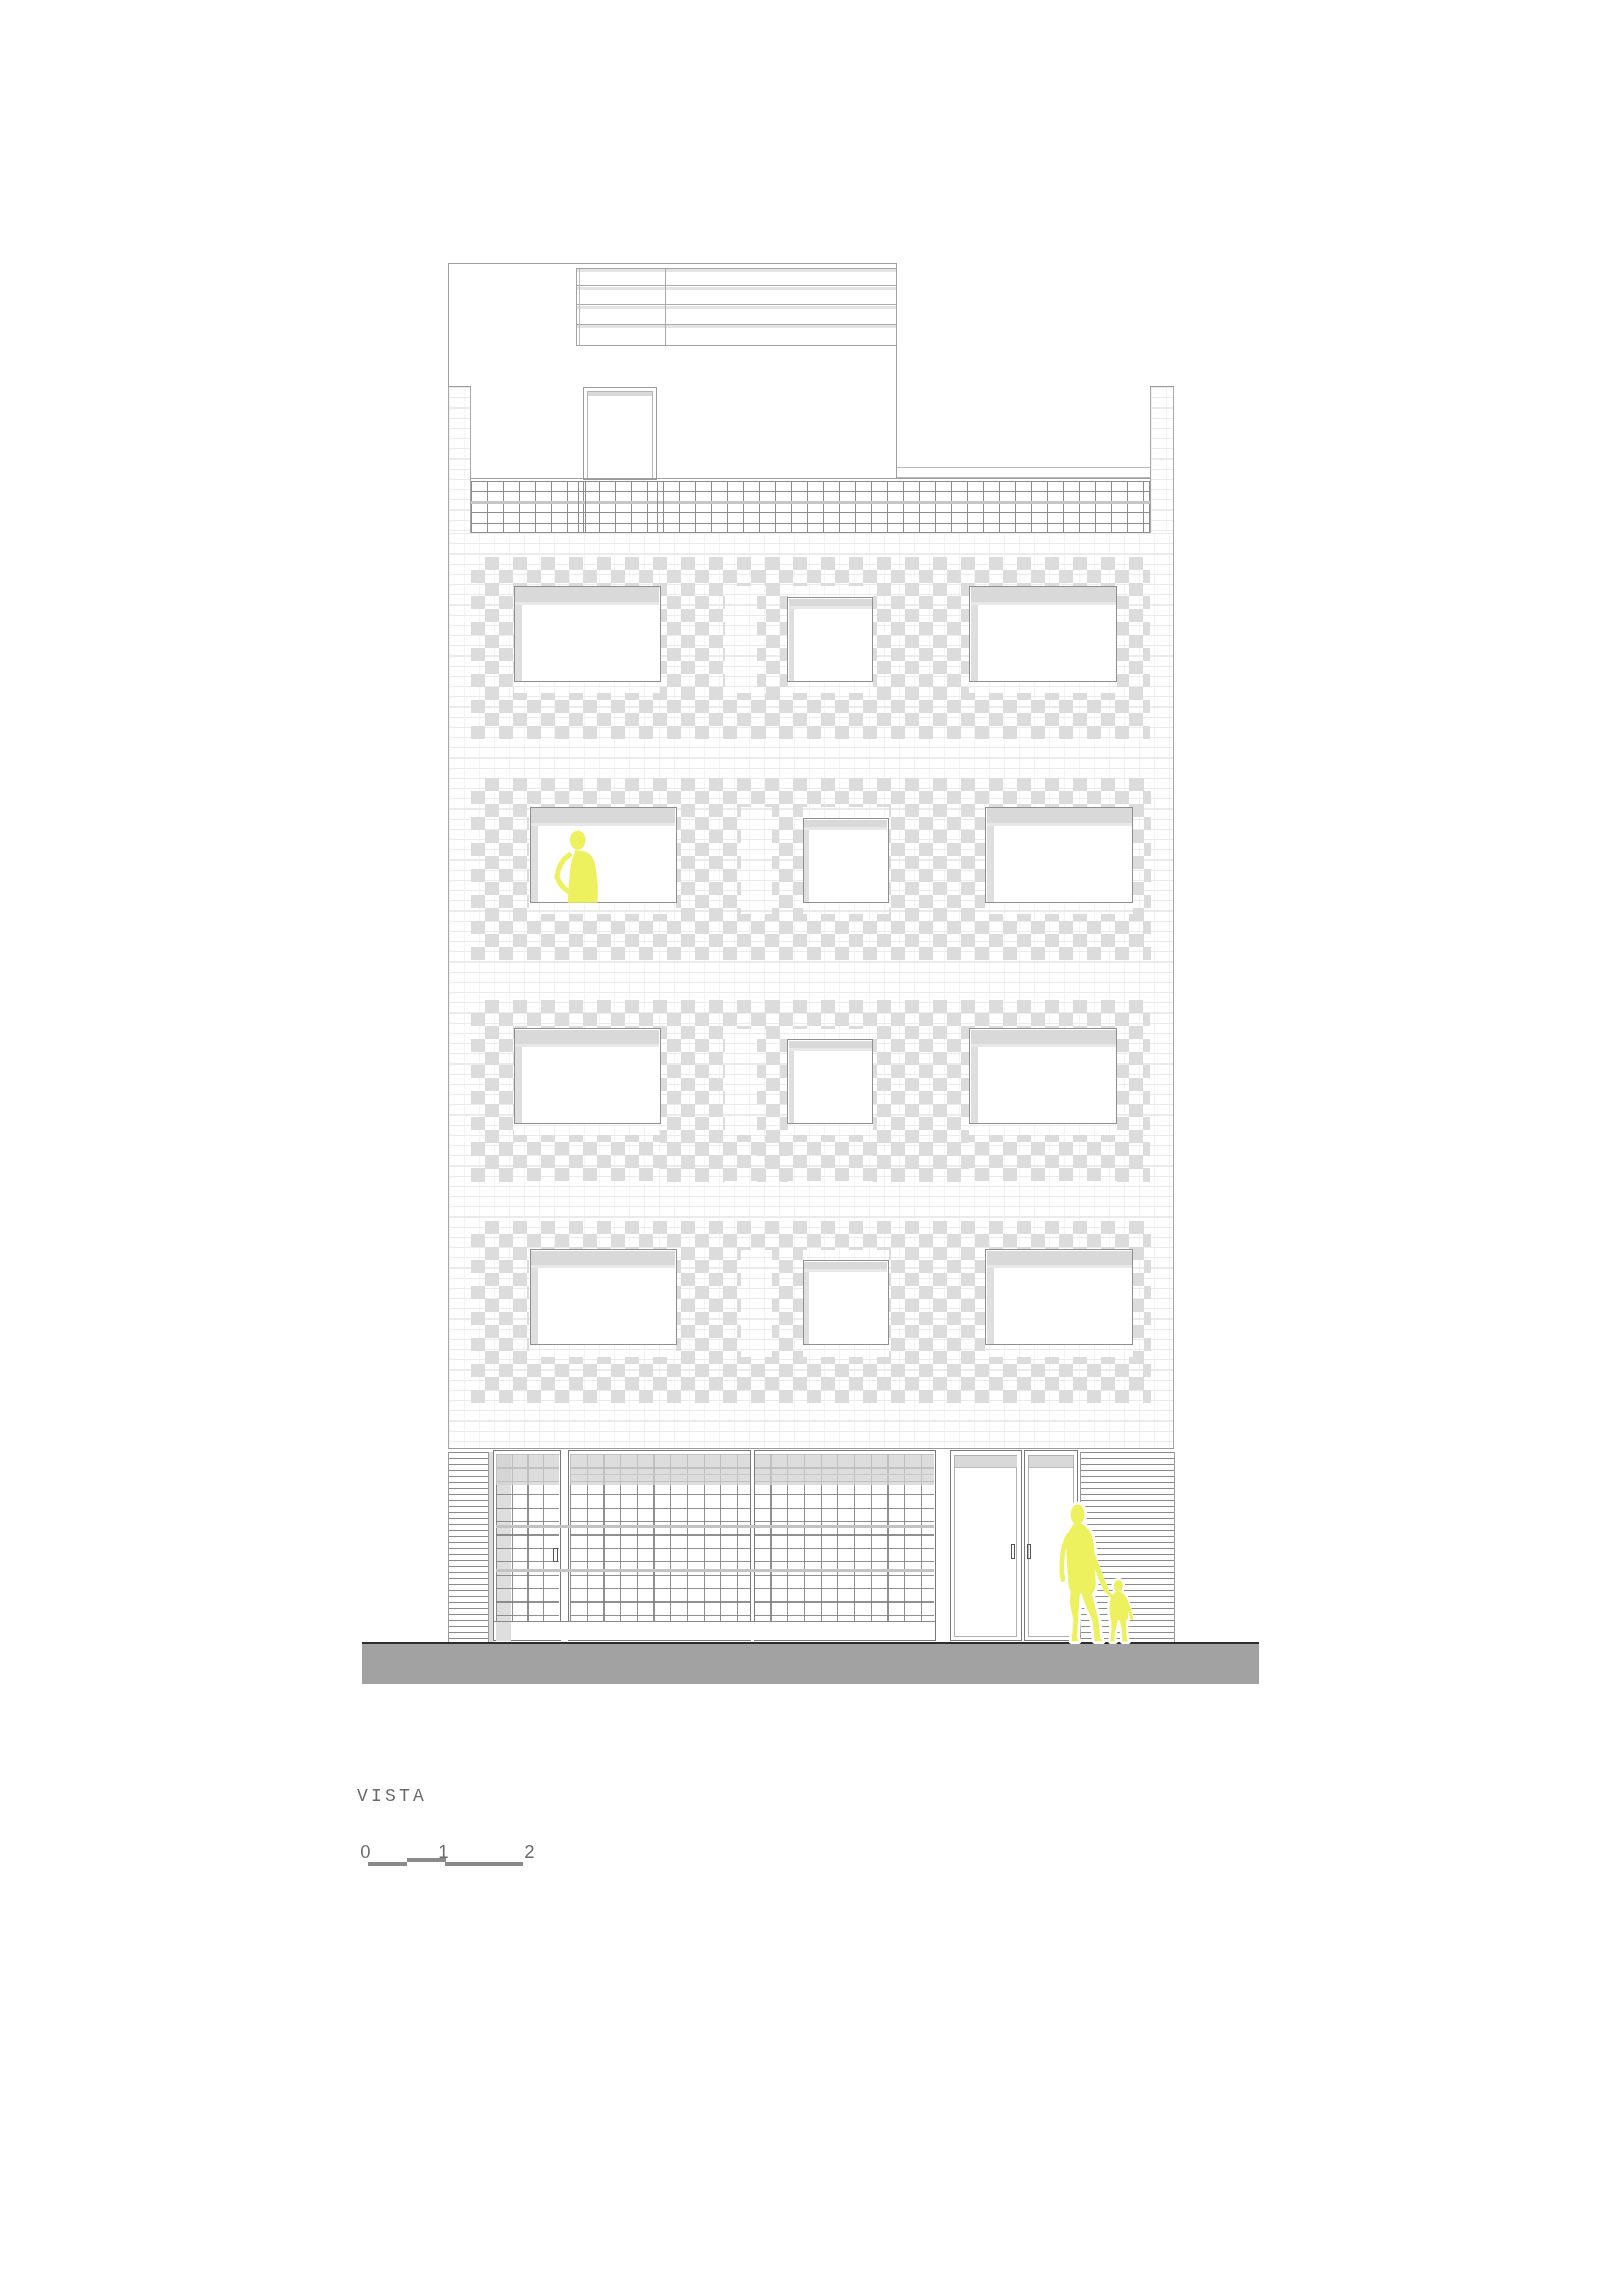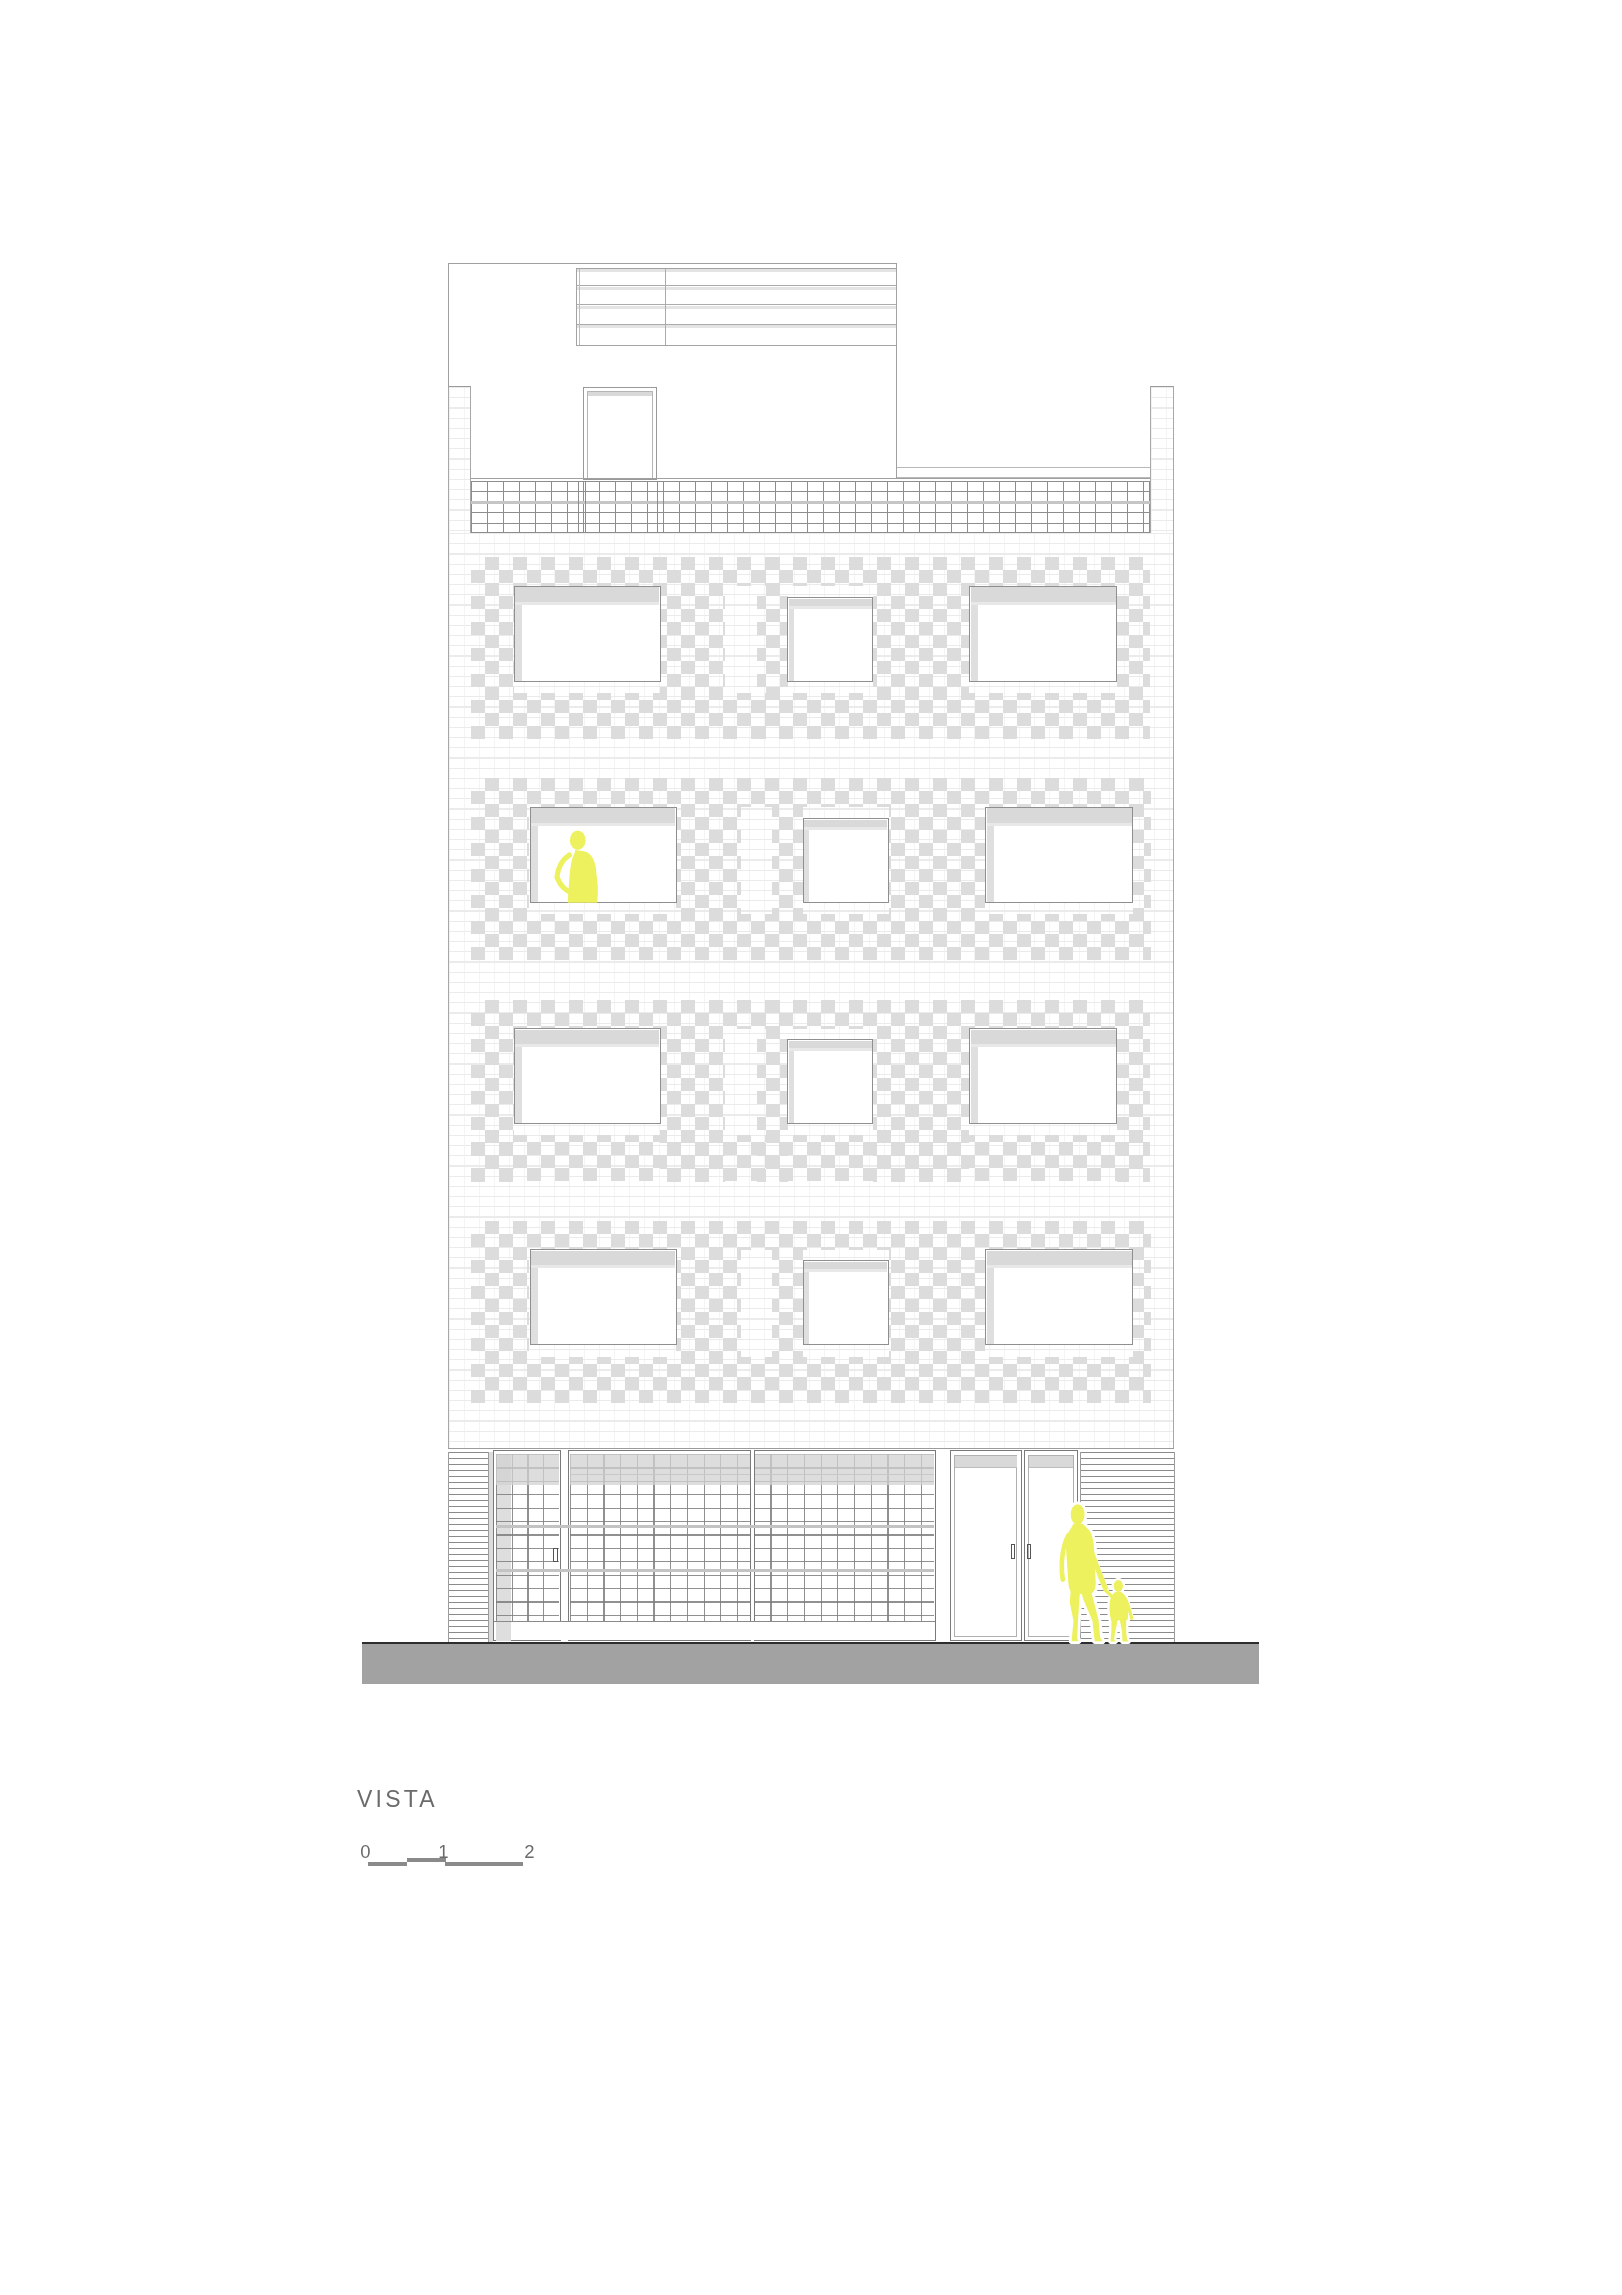--- a/index.html
+++ b/index.html
@@ -36,21 +36,21 @@
   }
   
   .railgrid{
     background-image:
       repeating-linear-gradient(90deg,#8d8d8d 0 0.9px,rgba(0,0,0,0) 0.9px 16px),
       repeating-linear-gradient(180deg,#8d8d8d 0 0.9px,rgba(0,0,0,0) 0.9px 10.5px);
     border-right:0.9px solid #8d8d8d;border-bottom:1.4px solid #8d8d8d;
   }
   .win{border:1.4px solid #8f8f8f;background:#fff;}
   .hline{background:#b8b8b8;}
-  #title{position:absolute;color:var(--text-gray);font-size:23px;letter-spacing:3.2px;font-weight:400;}
+  #title{position:absolute;color:var(--text-gray);font-size:18px;letter-spacing:3.2px;font-weight:400;font-family:Liberation Mono, monospace;}
   .scale-num{position:absolute;color:var(--text-gray);font-size:18.5px;width:37px;text-align:center;}
   .scale-seg{position:absolute;background:#8a8a8a;height:3.7px;}
   svg{display:block;}
 </style>
 </head>
 <body>
 
 <div id="canvas">
 
   <div id="drawing">

